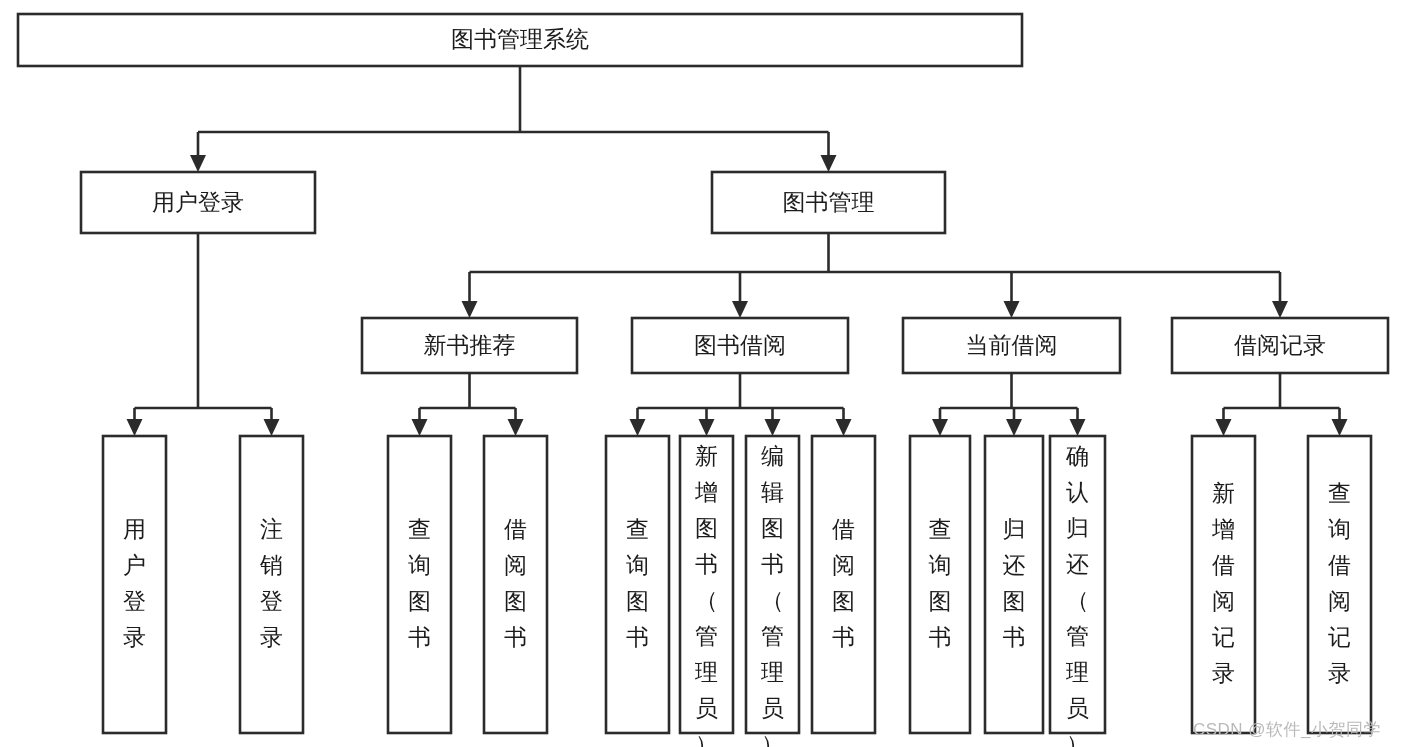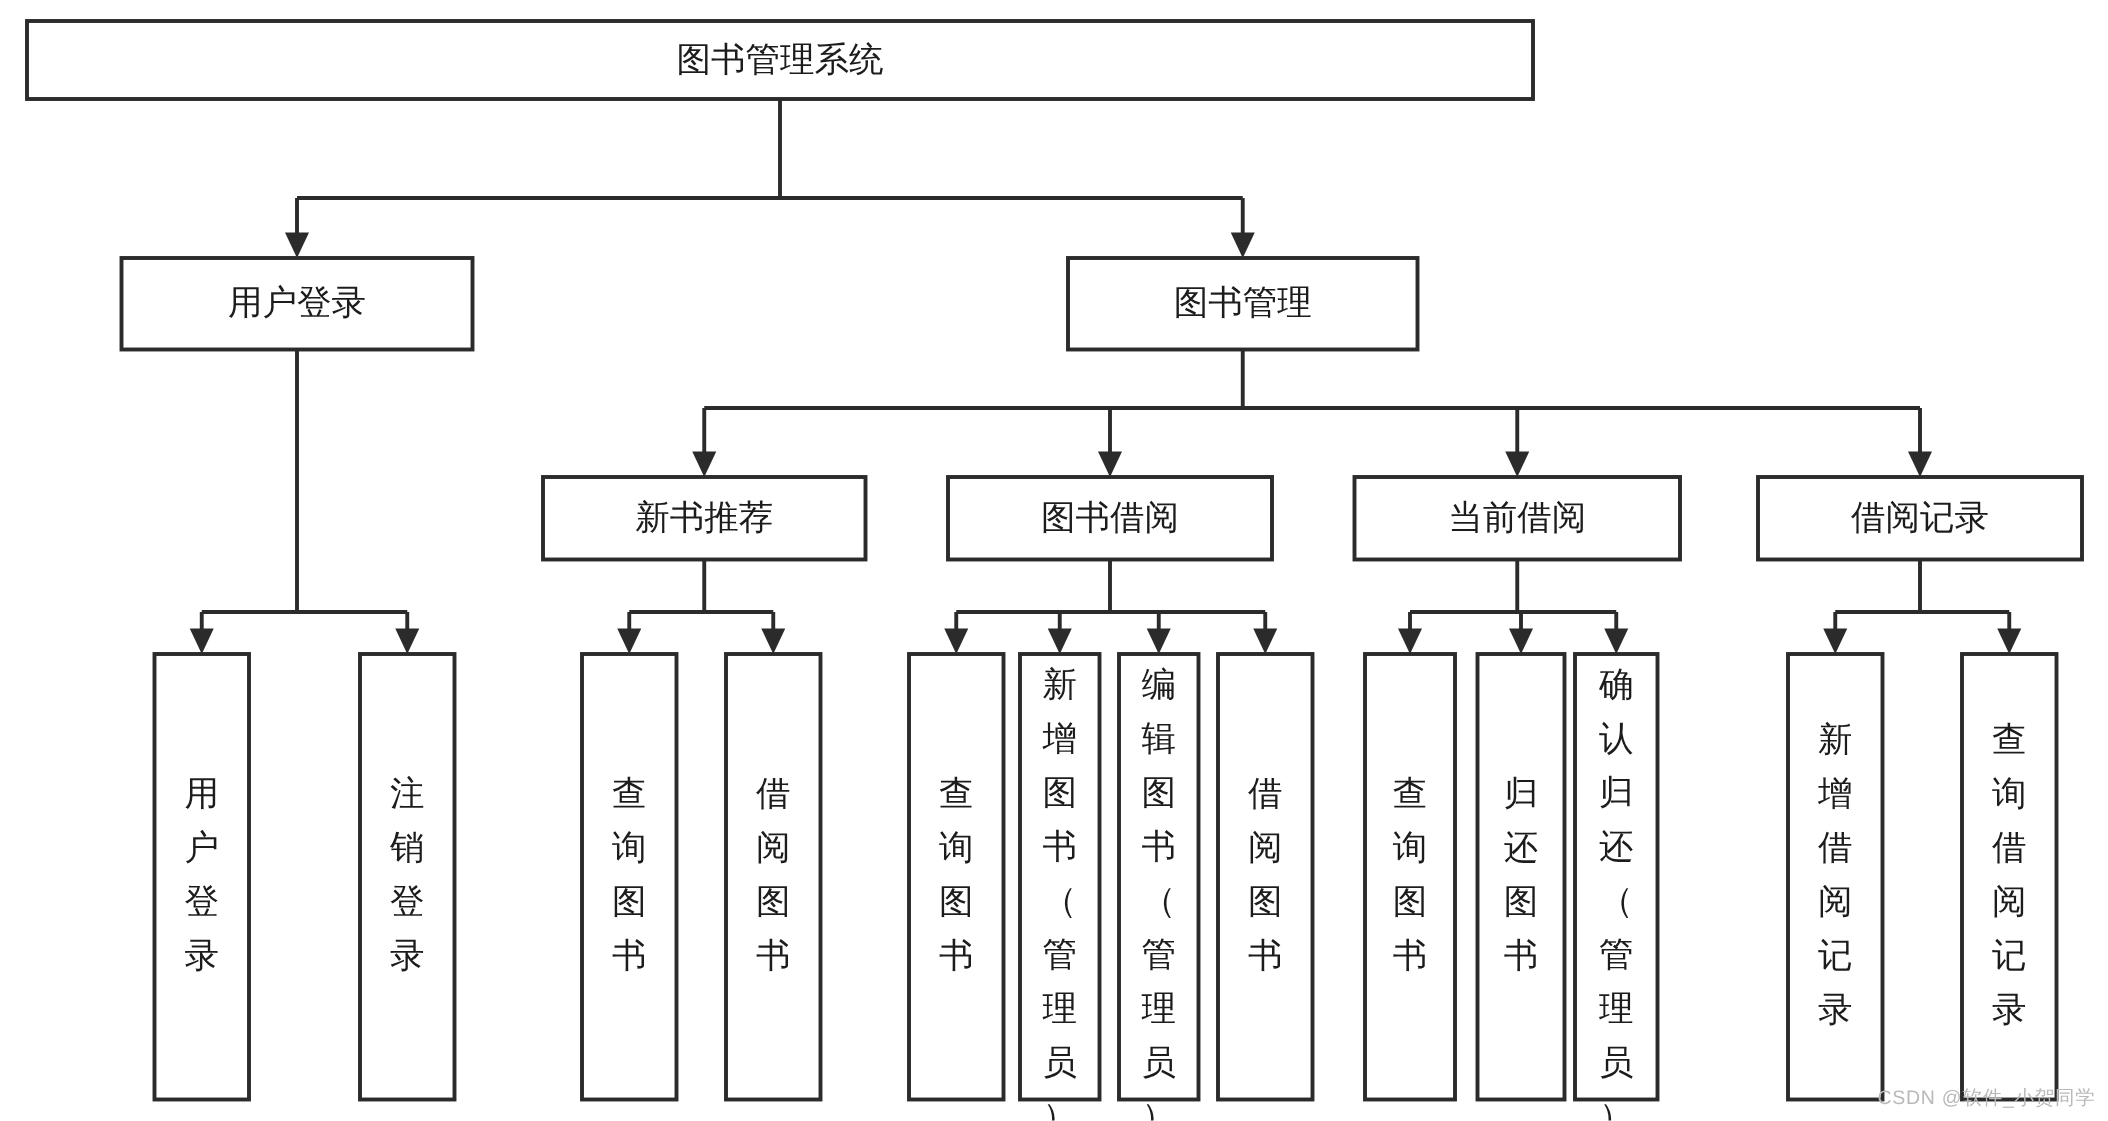--- a/index.html
+++ b/index.html
@@ -15,23 +15,23 @@
     fill:#1c1c1c;
     text-anchor:middle;
     dominant-baseline:middle;
   }
   .label-h{font-size:23px;}
   .label-v{font-size:23px;}
   .edge{stroke:#2b2b2b;stroke-width:2.6;fill:none;}
   .arrow-head{fill:#2b2b2b;stroke:none;}
   .watermark{
     position:absolute;
-    right:8px;bottom:6px;
+    right:24px;bottom:6px;
     font-family:"Liberation Sans","DejaVu Sans",sans-serif;
-    font-size:13px;
+    font-size:17px;
     color:#b9b9b9;
     letter-spacing:.5px;
     white-space:nowrap;
     user-select:none;
   }
 </style>
 </head>
 <body>
 
 <div id="diagram-root">

